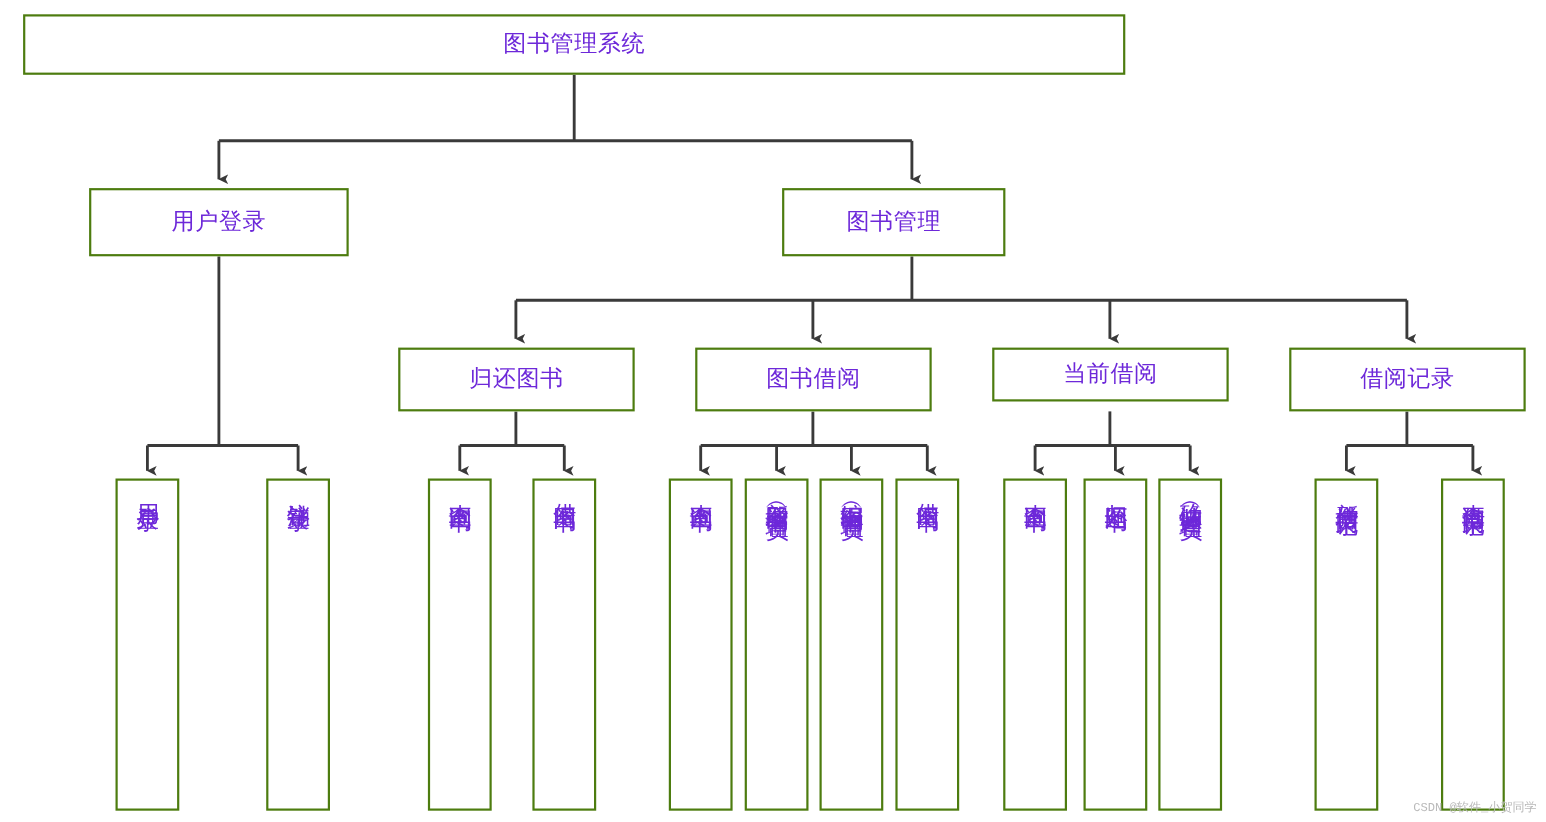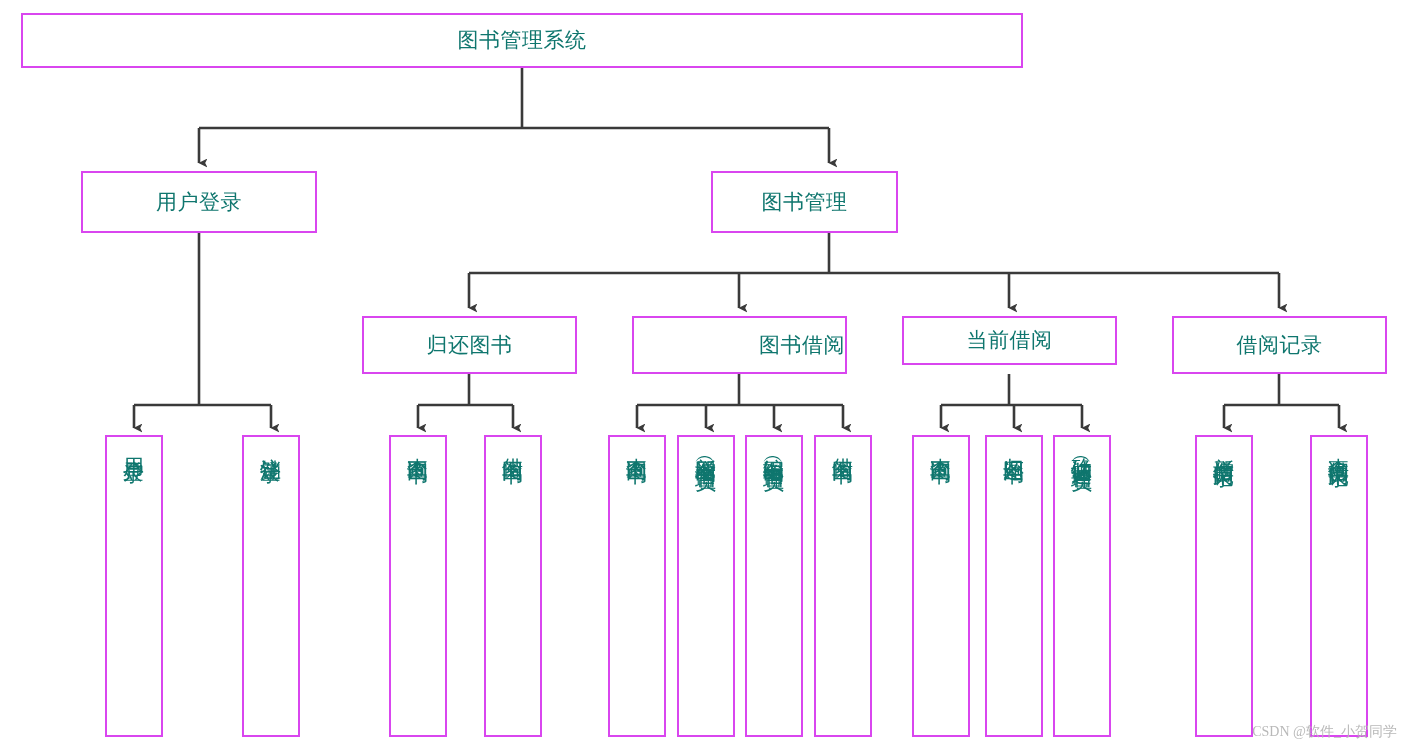--- a/index.html
+++ b/index.html
@@ -23,25 +23,25 @@
     left: 0;
     top: 0;
     width: 1405px;
     height: 747px;
     pointer-events: none;
   }
   .node {
     position: absolute;
     box-sizing: border-box;
     background: #ffffff;
-    border: 2px solid #d946ef;
+    border: 2px solid #4d7c0f;
     display: flex;
     align-items: center;
     justify-content: center;
-    color: #0f766e;
+    color: #6d28d9;
     z-index: 2;
   }
   .node .lbl {
     display: block;
     text-align: center;
     line-height: 1.06;
     letter-spacing: 0.5px;
   }
   
   .node.horiz .lbl {
@@ -59,25 +59,25 @@
     text-orientation: upright;
     font-size: 21px;
     line-height: 1.0;
     letter-spacing: 2px;
     white-space: nowrap;
   }
   #watermark {
     position: absolute;
     right: 8px;
     bottom: 6px;
-    font-size: 14px;
+    font-size: 11px;
     color: #b9b9b9;
     white-space: nowrap;
     z-index: 5;
-    font-family: Liberation Serif, serif;
+    font-family: Liberation Mono, monospace;
   }
 </style>
 </head>
 <body>
 
 <div id="canvas">
 
   <svg id="edges" viewBox="0 0 1405 747" xmlns="http://www.w3.org/2000/svg">
     <defs>
       <marker id="arrowhead" markerWidth="10" markerHeight="10" refX="5" refY="8.4" orient="auto" markerUnits="userSpaceOnUse">
@@ -140,28 +140,28 @@
     </g>
   </svg>
 
   <div class="node horiz" style="left: 21px; top: 13px; width: 1002px; height: 55px;">
     <span class="lbl">图书管理系统</span>
   </div>
 
   <div class="node horiz" style="left: 81px; top: 171px; width: 236px; height: 62px;">
     <span class="lbl">用户登录</span>
   </div>
-  <div class="node horiz" style="left: 711px; top: 171px; width: 187px; height: 62px;">
+  <div class="node horiz" style="left: 711px; top: 171px; width: 203px; height: 62px;">
     <span class="lbl">图书管理</span>
   </div>
 
   <div class="node horiz" style="left: 362px; top: 316px; width: 215px; height: 58px;">
     <span class="lbl">归还图书</span>
   </div>
-  <div class="node horiz" style="left: 632px; top: 316px; width: 215px; height: 58px; justify-content: flex-end;">
+  <div class="node horiz" style="left: 632px; top: 316px; width: 215px; height: 58px;">
     <span class="lbl">图书借阅</span>
   </div>
   <div class="node horiz" style="left: 902px; top: 316px; width: 215px; height: 49px;">
     <span class="lbl">当前借阅</span>
   </div>
   <div class="node horiz" style="left: 1172px; top: 316px; width: 215px; height: 58px;">
     <span class="lbl">借阅记录</span>
   </div>
 
   <div class="node vert" style="left: 105px; top: 435px; width: 58px; height: 302px;">

